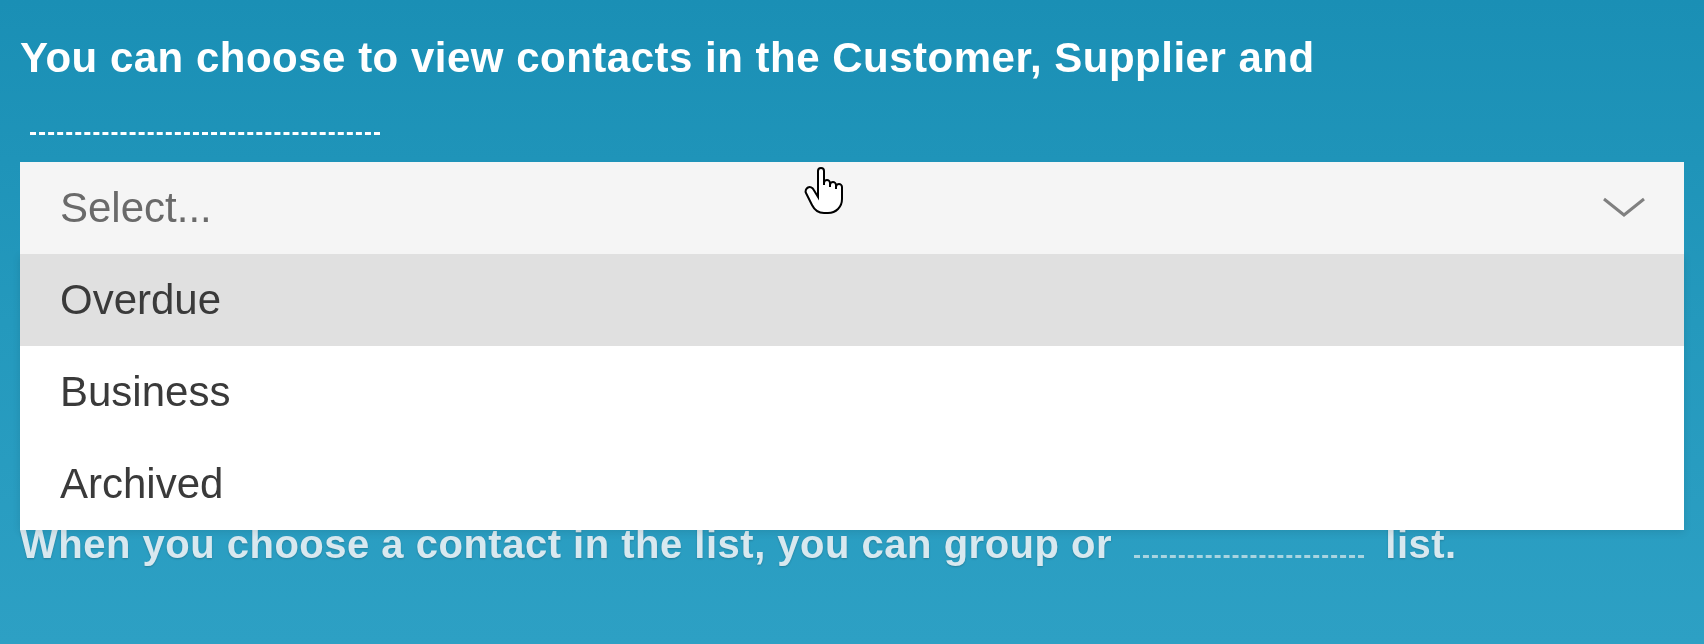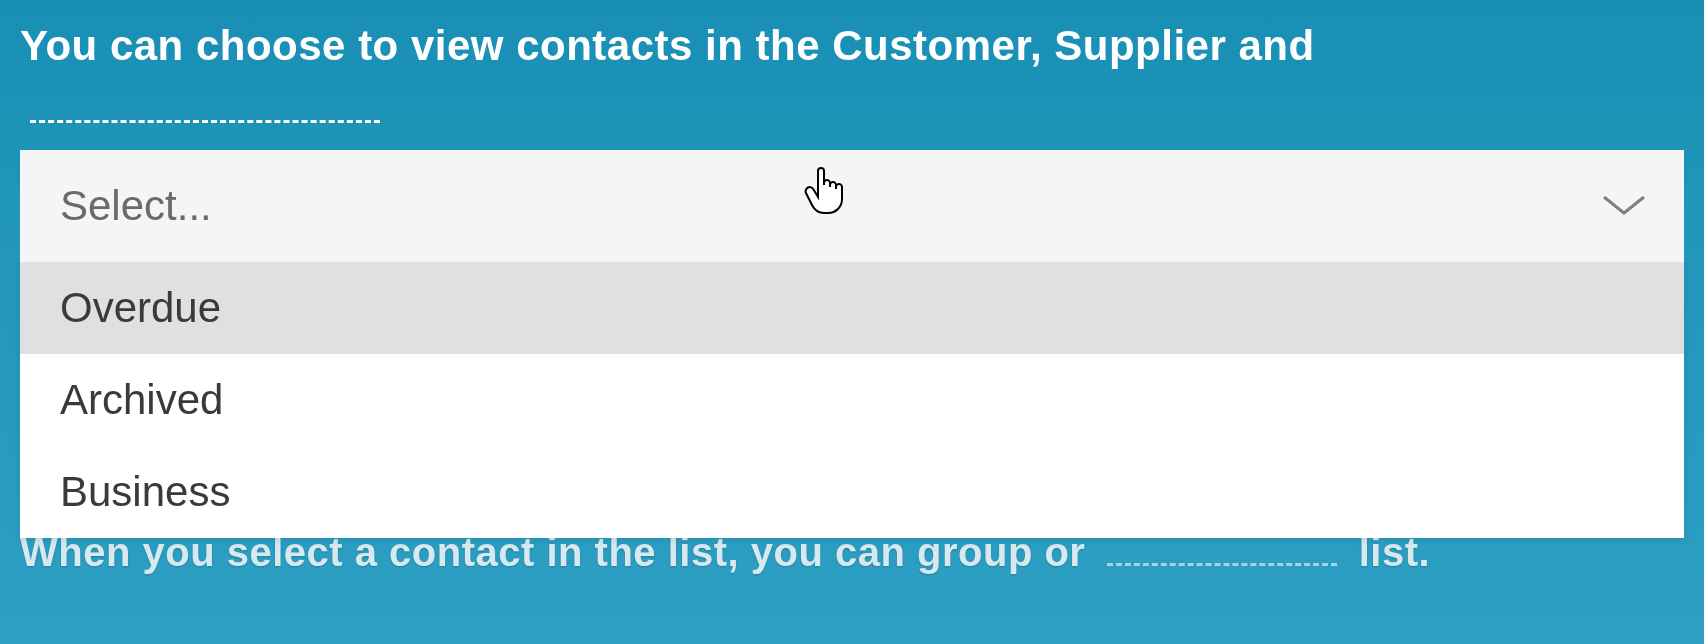--- a/index.html
+++ b/index.html
@@ -9,21 +9,21 @@
     }
     body {
       width: 1704px;
       height: 644px;
       background: linear-gradient(180deg, #1a8fb5 0%, #2499bd 50%, #2da0c4 100%);
       font-family: Arial, Helvetica, sans-serif;
       overflow: hidden;
       position: relative;
     }
     .question-container {
-      padding: 14px 20px 0 20px;
+      padding: 26px 20px 0 20px;
     }
     .question-text {
       color: #ffffff;
       font-size: 42px;
       font-weight: bold;
       line-height: 1.5;
       letter-spacing: 0.5px;
     }
     .blank-line {
       display: inline-block;
@@ -41,21 +41,21 @@
       vertical-align: baseline;
       margin: 0 10px;
     }
     .dropdown-wrapper {
       margin: 10px 20px 0 20px;
       position: relative;
     }
     .dropdown-select {
       background: #f5f5f5;
       border: none;
-      height: 112px;
+      height: 92px;
       display: flex;
       align-items: center;
       padding: 0 40px;
       position: relative;
       cursor: pointer;
     }
     .dropdown-placeholder {
       color: #6a6a6a;
       font-size: 42px;
       font-weight: 400;
@@ -129,31 +129,31 @@
       <svg viewBox="0 0 50 30" fill="none" stroke="#808080" stroke-width="3">
         <path d="M5 8 L25 24 L45 8"></path>
       </svg>
     </span>
   </div>
   <div class="dropdown-options">
     <div class="dropdown-option highlighted">
       <span>Overdue</span>
     </div>
     <div class="dropdown-option">
-      <span>Archived</span>
+      <span>Business</span>
     </div>
     <div class="dropdown-option">
-      <span>Business</span>
+      <span>Archived</span>
     </div>
   </div>
 </div>
 
 <div class="second-question">
   <div class="second-question-text">
-    <span>When you select a contact in the list, you can group or</span>
+    <span>When you choose a contact in the list, you can group or</span>
     <span class="blank-line-small"></span>
     <span>list.</span>
   </div>
 </div>
 
 <div class="cursor-hand">
   <svg viewBox="0 0 48 52">
     <path d="M18 6 C18 4 19.5 3 21 3 C22.5 3 24 4 24 6 L24 20 L24 18 C24 16.5 25.5 15 27 15 C28.5 15 30 16.5 30 18 L30 22 L30 20 C30 18.5 31.5 17 33 17 C34.5 17 36 18.5 36 20 L36 24 L36 22 C36 20.5 37.5 19 39 19 C40.5 19 42 20.5 42 22 L42 34 C42 42 36 48 28 48 L24 48 C18 48 14 44 12 40 L6 28 C5 26 6 23.5 8 22.5 C10 21.5 12.5 22.5 13.5 24.5 L18 32 L18 6 Z" fill="#ffffff" stroke="#000000" stroke-width="2"></path>
   </svg>
 </div>

